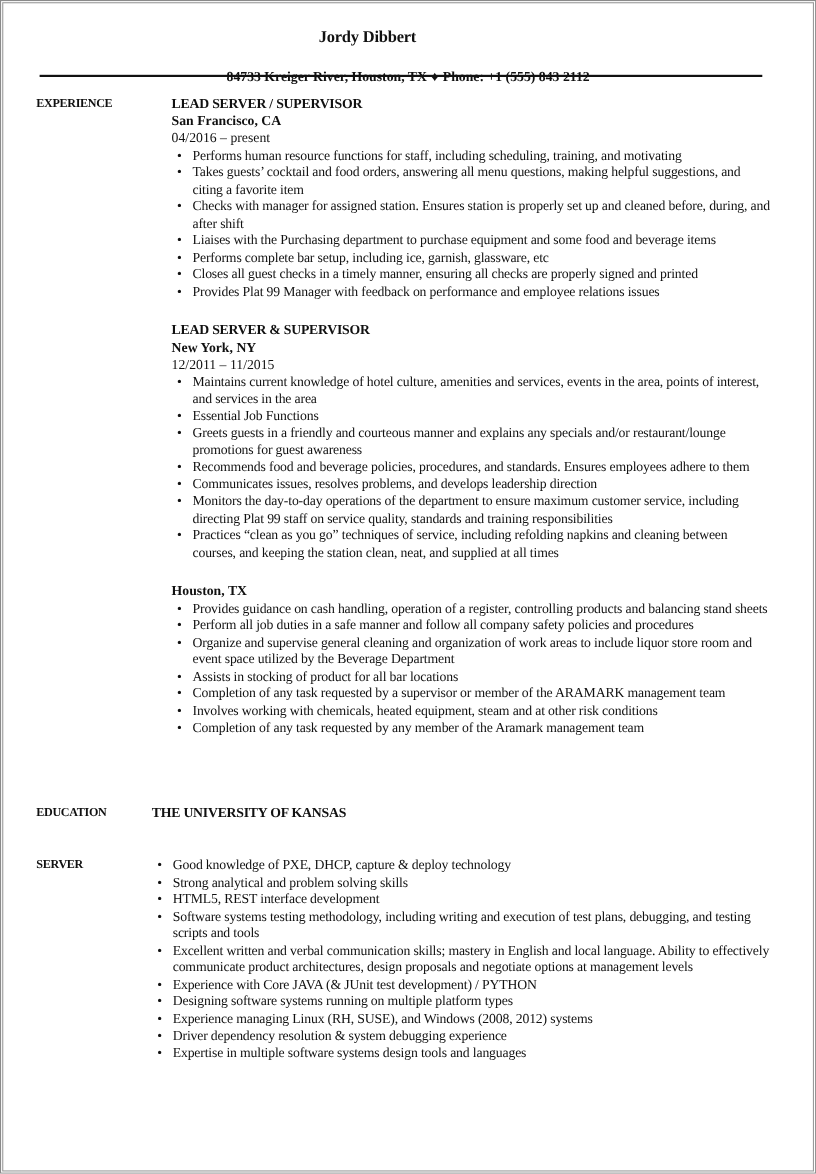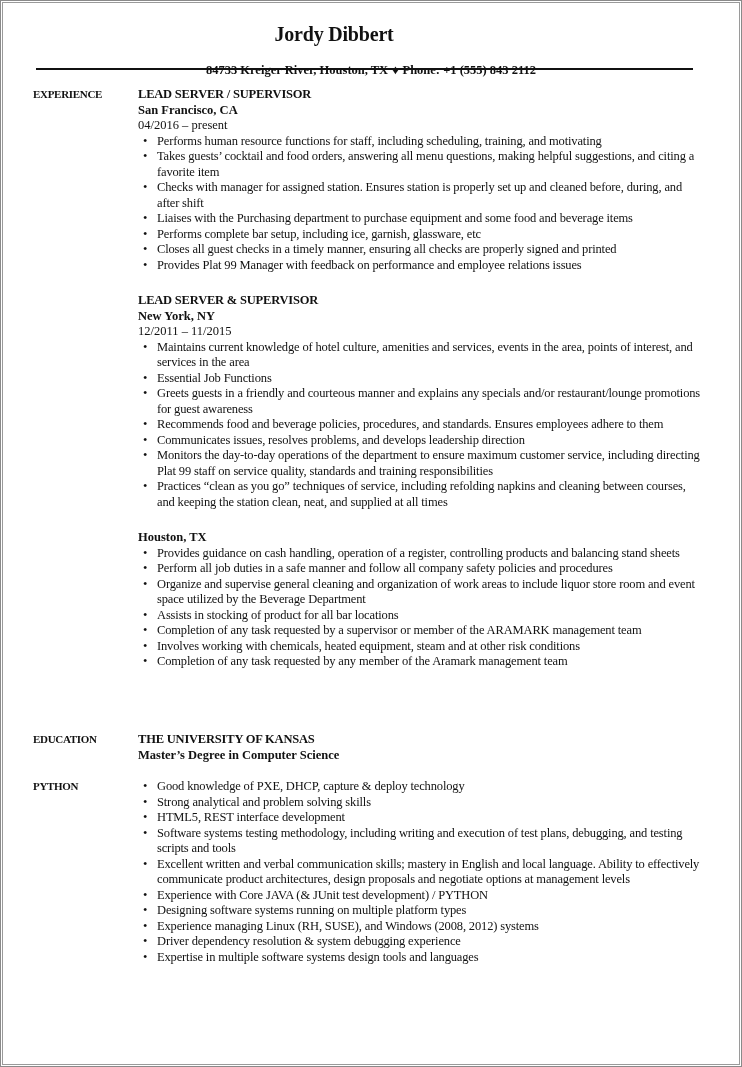--- a/index.html
+++ b/index.html
@@ -32,21 +32,21 @@
     .header {
       position: absolute;
       left: 0; top: 0;
       width: 742px;
       text-align: center;
     }
     .name {
       position: absolute;
       left: 0; width: 668px;
       top: 24px;
-      font-size: 20px;
+      font-size: 15px;
       font-weight: bold;
       line-height: 20px;
       letter-spacing: -0.2px;
     }
     .contact {
       position: absolute;
       left: 0; width: 742px;
       top: 51px;
       font-size: 12.5px;
       font-weight: bold;
@@ -81,20 +81,21 @@
     .section-body {
       position: absolute;
       left: 138px;
       top: 0;
       width: 565px;
       font-size: 12.5px;
       line-height: 15.5px;
     }
     .job {
       margin-bottom: 13px;
+      margin-left: 18px;
     }
     .job-title, .school {
       font-weight: bold;
       letter-spacing: -0.2px;
     }
     .job-location, .degree {
       font-weight: bold;
     }
     ul.bullets {
       list-style: none;
@@ -173,26 +174,25 @@
       </ul>
     </div>
 
   </div>
 </div>
 
 <div class="section" style="top: 732px;">
   <div class="section-label">EDUCATION</div>
   <div class="section-body">
     <div class="school">THE UNIVERSITY OF KANSAS</div>
-    <div class="degree">Master’s Degree in Computer Science</div>
   </div>
 </div>
 
 <div class="section" style="top: 779px;">
-  <div class="section-label">PYTHON</div>
+  <div class="section-label">SERVER</div>
   <div class="section-body">
     <ul class="bullets">
       <li><span class="dot">•</span><span>Good knowledge of PXE, DHCP, capture &amp; deploy technology</span></li>
       <li><span class="dot">•</span><span>Strong analytical and problem solving skills</span></li>
       <li><span class="dot">•</span><span>HTML5, REST interface development</span></li>
       <li><span class="dot">•</span><span>Software systems testing methodology, including writing and execution of test plans, debugging, and testing scripts and tools</span></li>
       <li><span class="dot">•</span><span>Excellent written and verbal communication skills; mastery in English and local language. Ability to effectively communicate product architectures, design proposals and negotiate options at management levels</span></li>
       <li><span class="dot">•</span><span>Experience with Core JAVA (&amp; JUnit test development) / PYTHON</span></li>
       <li><span class="dot">•</span><span>Designing software systems running on multiple platform types</span></li>
       <li><span class="dot">•</span><span>Experience managing Linux (RH, SUSE), and Windows (2008, 2012) systems</span></li>

